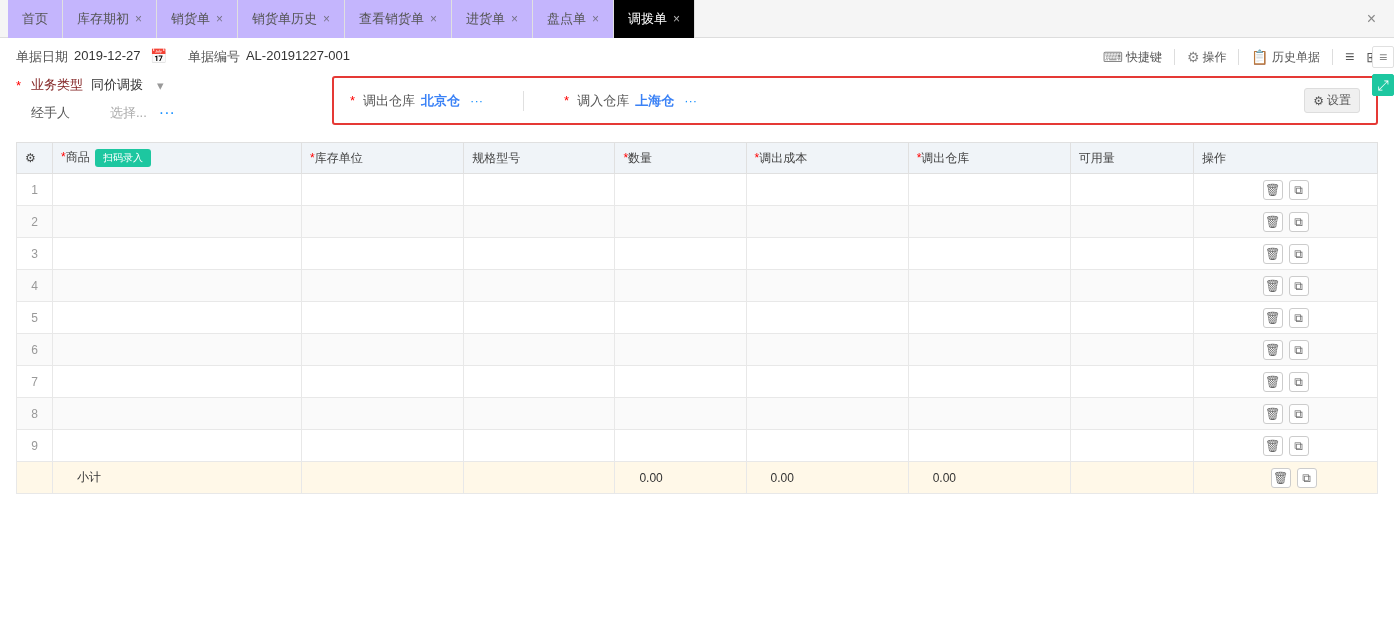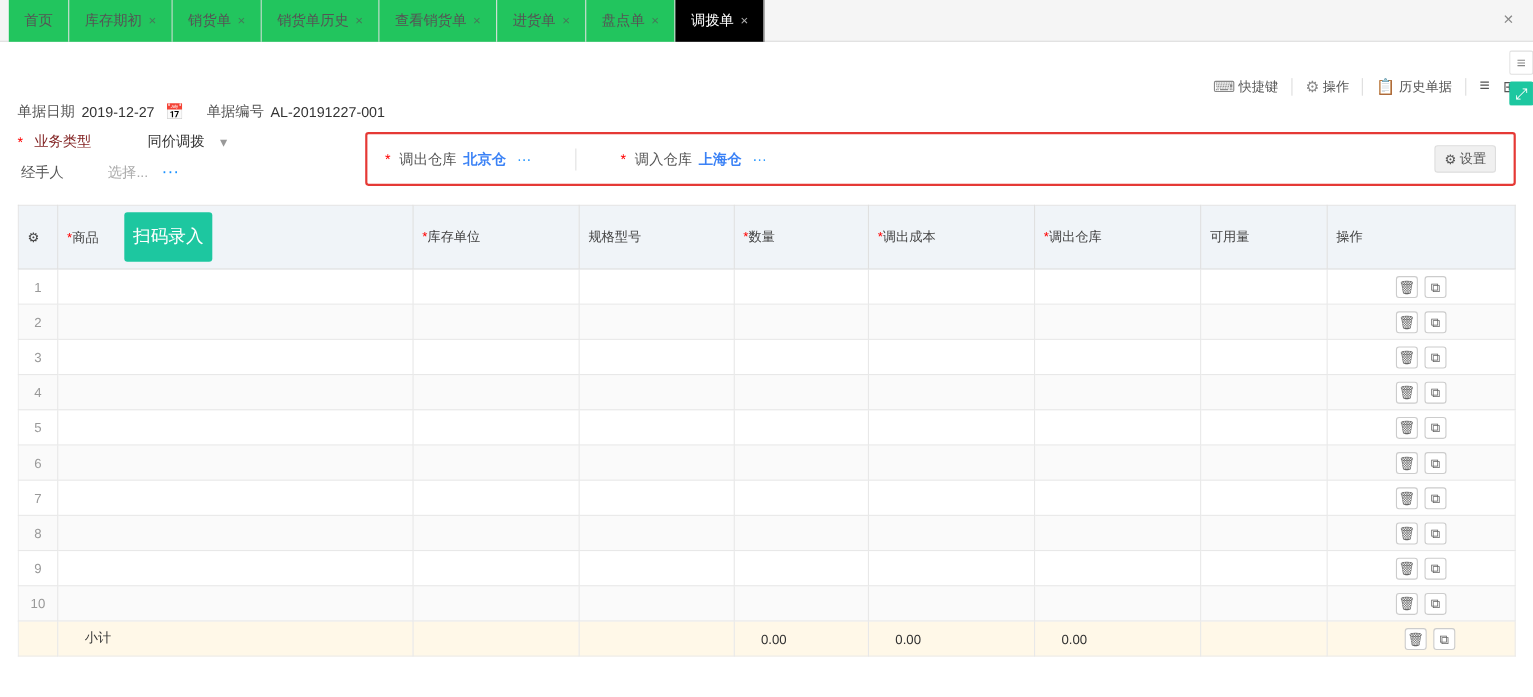--- a/index.html
+++ b/index.html
@@ -16,21 +16,21 @@
     }
     .tab-item {
       display: flex; align-items: center;
       padding: 0 14px;
       height: 38px;
       cursor: pointer;
       font-size: 13px;
       color: #555;
       border-right: 1px solid #e0e0e0;
       white-space: nowrap;
-      background: #22c55e;
+      background: #c4b5fd;
     }
     .tab-item.active {
       background: #000000;
       color: #fff;
     }
     .tab-item .tab-close {
       margin-left: 6px;
       font-size: 12px;
       opacity: 0.7;
       cursor: pointer;
@@ -51,21 +51,21 @@
     }
 
     
     .header-row {
       display: flex;
       align-items: center;
       margin-bottom: 10px;
       gap: 20px;
     }
     .field-group {
-      display: flex; align-items: center; gap: 6px; margin-top: 44px;
+      display: flex; gap: 6px;
     }
     .field-label { color: #555; font-size: 13px; }
     .field-value { color: #333; font-size: 13px; font-weight: 500; }
     .date-icon { color: #1dc7a0; margin-left: 4px; cursor: pointer; font-size: 14px; }
 
     .toolbar-right {
       margin-left: auto;
       display: flex; align-items: center; gap: 12px;
       font-size: 12px; color: #555;
     }
@@ -74,21 +74,21 @@
       cursor: pointer; color: #555;
     }
     .toolbar-btn .icon { font-size: 14px; color: #888; }
     .toolbar-divider { width: 1px; height: 16px; background: #ddd; }
     .form-left {
       display: flex; align-items: center; gap: 8px;
       min-width: 300px;
     }
     .required-star { color: #f00; margin-right: 2px; }
     .form-field-label { color: #7f1d1d; }
-    .form-field-value { color: #333; font-weight: 500; margin-left: 43px; }
+    .form-field-value { color: #333; font-weight: 500; }
     .dropdown-arrow { color: #999; margin-left: 6px; cursor: pointer; }
     .more-icon { color: #1890ff; cursor: pointer; font-size: 16px; margin-left: 4px; }
 
     
     .red-border-box {
       border: 2px solid #e53935;
       border-radius: 3px;
       padding: 10px 16px;
       display: flex;
       align-items: center;
@@ -108,21 +108,21 @@
       display: flex; align-items: center;
       background: #f0f0f0; border: 1px solid #ddd; border-radius: 3px;
       padding: 3px 8px; cursor: pointer; font-size: 12px; color: #555; gap: 3px;
     }
 
     
     .handler-row {
       display: flex; align-items: center; gap: 8px;
       margin-bottom: 12px;
     }
-    .handler-label { color: #555; margin-left: 3px; }
+    .handler-label { color: #555; margin-left: 15px; }
     .handler-placeholder { color: #aaa; margin-left: 32px; }
 
     
     .data-table {
       width: 100%;
       border-collapse: collapse;
       font-size: 12px;
     }
     .data-table th {
       background: #f0f4f8;
@@ -143,22 +143,22 @@
     .data-table .row-num { color: #999; text-align: center; width: 36px; }
     .data-table .subtotal-row td {
       background: #fff8e8;
       font-weight: 500;
       padding-left: 24px;
     }
 
     .scan-btn {
       background: #1dc7a0; color: #fff;
       border: none; border-radius: 3px;
-      padding: 12px 8px; font-size: 16px; cursor: pointer;
-      margin-left: 20px;
+      padding: 2px 8px; font-size: 10px; cursor: pointer;
+      margin-left: 2px;
     }
     .gear-th {
       text-align: center; width: 36px;
     }
     .op-th { text-align: center; min-width: 70px; }
 
     .op-icons {
       display: flex; align-items: center; justify-content: center; gap: 6px;
     }
     .op-icon {
@@ -466,36 +466,20 @@
       <td></td>
       <td>
         <div class="op-icons">
           <div class="op-icon">🗑</div>
           <div class="op-icon">⧉</div>
         </div>
       </td>
     </tr>
           <tr>
       <td class="row-num">9</td>
-      <td></td>
-      <td></td>
-      <td></td>
-      <td></td>
-      <td></td>
-      <td></td>
-      <td></td>
-      <td>
-        <div class="op-icons">
-          <div class="op-icon">🗑</div>
-          <div class="op-icon">⧉</div>
-        </div>
-      </td>
-    </tr>
-          <tr>
-      <td class="row-num">10</td>
       <td></td>
       <td></td>
       <td></td>
       <td></td>
       <td></td>
       <td></td>
       <td></td>
       <td>
         <div class="op-icons">
           <div class="op-icon">🗑</div>

